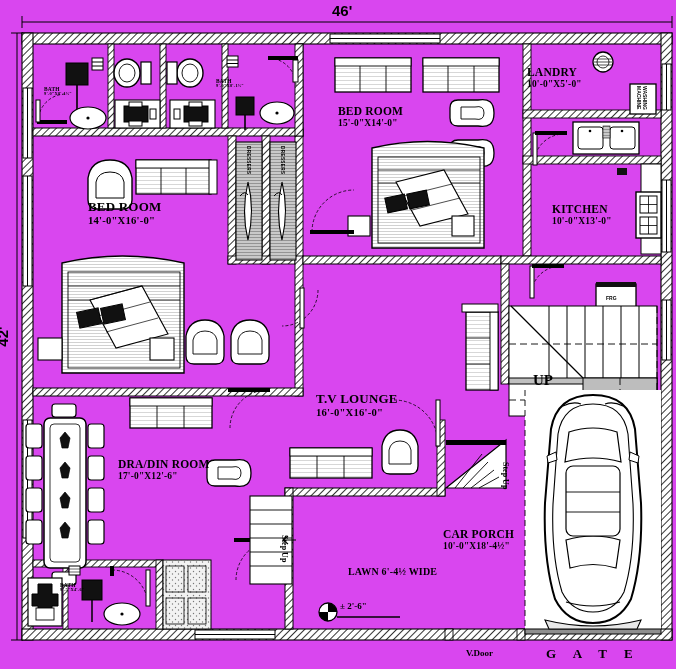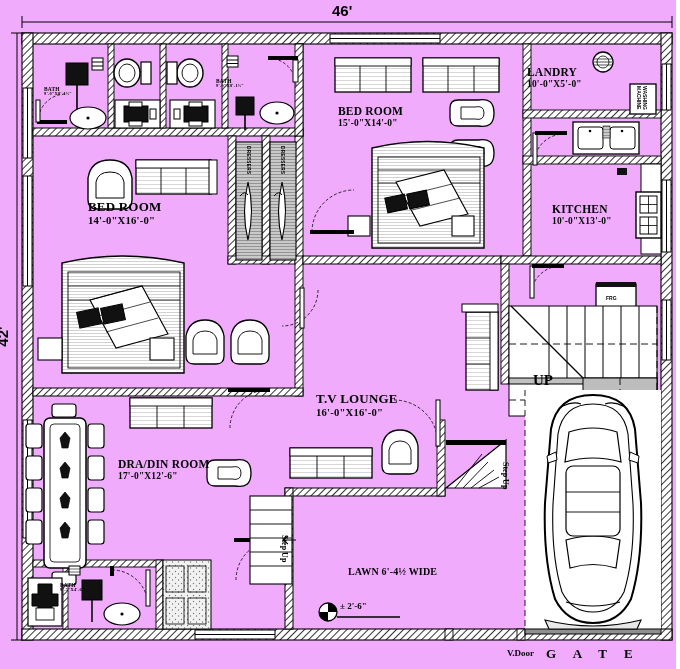--- a/index.html
+++ b/index.html
@@ -7,21 +7,21 @@
     padding: 0;
     background: #ffffff;
   }
   body {
     font-family: "Liberation Serif", serif;
   }
   #plan {
     position: relative;
     width: 676px;
     height: 669px;
-    background: #f0abfc;
+    background: #d946ef;
     overflow: hidden;
   }
   svg.layer {
     position: absolute;
     left: 0;
     top: 0;
     width: 680px;
     height: 669px;
   }
   .lbl {
@@ -52,21 +52,20 @@
     font-family: "Liberation Serif", serif;
     font-weight: bold;
     font-size: 13px;
     letter-spacing: 7px;
   }
   .vdoor {
     position: absolute;
     font-family: "Liberation Serif", serif;
     font-weight: bold;
     font-size: 9px;
-    margin-left: 41px;
   }
   .up { position: absolute; font-family: "Liberation Serif", serif; font-weight: bold; font-size: 15px; }
   .stepup { position: absolute; font-family: "Liberation Serif", serif; font-weight: bold; font-size: 8px; }
   .lvl { position: absolute; font-family: "Liberation Serif", serif; font-weight: bold; font-size: 9px; }
   .wm { position: absolute; font-family: "Liberation Sans", sans-serif; font-weight: bold; font-size: 5px; }
   .frg { position: absolute; font-family: "Liberation Sans", sans-serif; font-weight: bold; font-size: 5px; }
   .dresser { position: absolute; font-family: "Liberation Sans", sans-serif; font-weight: bold; font-size: 4.6px; letter-spacing: .4px; }
 </style>
 </head>
 <body>
@@ -553,20 +552,24 @@
   <div class="lbl room-md" style="left:552px; top:203px; width:120px;">
     <span class="nm">KITCHEN</span>
     <span class="dim">10'-0"X13'-0"</span>
   </div>
 
   <div class="lbl room-md" style="left:527px; top:66px; width:110px;">
     <span class="nm">LANDRY</span>
     <span class="dim">10'-0"X5'-0"</span>
   </div>
 
+  <div class="lbl room-md" style="left:443px; top:528px; width:120px;">
+    <span class="nm">CAR PORCH</span>
+    <span class="dim">10'-0"X18'-4½"</span>
+  </div>
 
   <div class="lbl room-sm" style="left:44px; top:86px; width:60px;">
     <span class="nm">BATH</span>
     <span class="dim">9'-0"X8'-1½"</span>
   </div>
 
   <div class="lbl room-sm" style="left:216px; top:78px; width:60px;">
     <span class="nm">BATH</span>
     <span class="dim">9'-0"X8'-1½"</span>
   </div>

